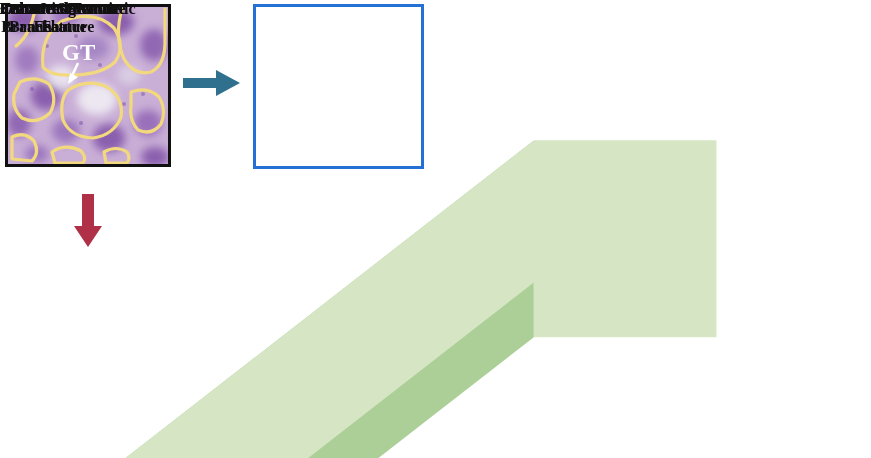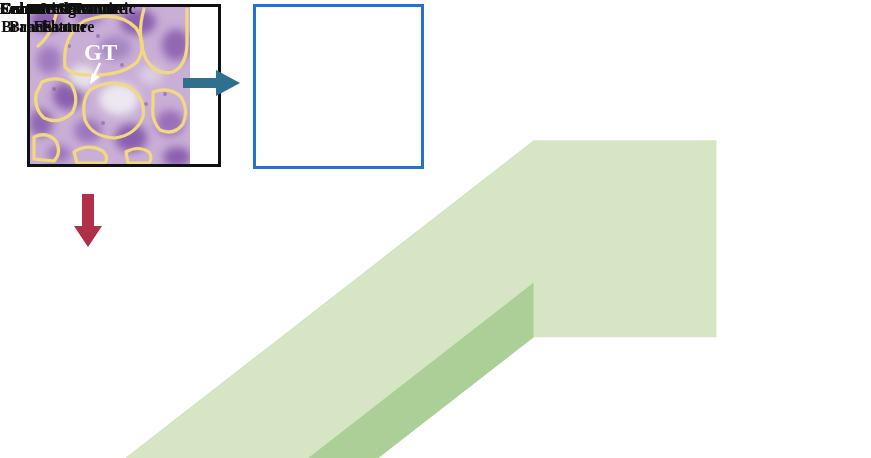--- a/index.html
+++ b/index.html
@@ -4,21 +4,21 @@
 <style>
   html,body{margin:0;padding:0;background:#fff;}
   .figure{position:relative;width:871px;height:458px;background:#ffffff;
           font-family:"Liberation Serif","DejaVu Serif",serif;color:#111;overflow:hidden;}
   .cap{position:absolute;text-align:center;font-weight:bold;color:#111;}
   .img{position:absolute;box-sizing:border-box;}
   svg{display:block;}
   .abs{position:absolute;}
 
   
-  .img-input{left:5px;top:4px;width:194px;height:163px;border:3px solid #101010;margin-left:22px;}
+  .img-input{left:5px;top:4px;width:166px;height:163px;border:3px solid #101010;}
   .img-sem{left:253px;top:4px;width:171px;height:165px;border:3px solid #2470d4;
     background:
 , rgba(35,80,115,0) 80%),      radial-gradient(52px 66px at 27% 48%, rgba(0,0,0,0) 56%, rgba(35,80,115,.55) 68%
       radial-gradient(42px 55px at 27% 48%, #f9ee3c 0%, #e3ea3c 30%, #8ed847 58%, rgba(70,185,95,0) 75%),
       radial-gradient(60px 40px at 63% 15%, rgba(64,178,98,.95) 0%, rgba(64,178,98,0) 72%),
       radial-gradient(45px 52px at 93% 22%, rgba(85,200,105,.9) 0%, rgba(85,200,105,0) 72%),
       radial-gradient(48px 42px at 90% 73%, rgba(75,192,98,.85) 0%, rgba(75,192,98,0) 72%),
       radial-gradient(60px 36px at 52% 90%, rgba(66,183,93,.8) 0%, rgba(66,183,93,0) 72%),
       radial-gradient(36px 36px at 3% 4%, rgba(64,45,125,.95) 0%, rgba(64,45,125,0) 70%),
       radial-gradient(30px 50px at 1% 55%, rgba(50,55,130,.6) 0%, rgba(50,55,130,0) 70%),

